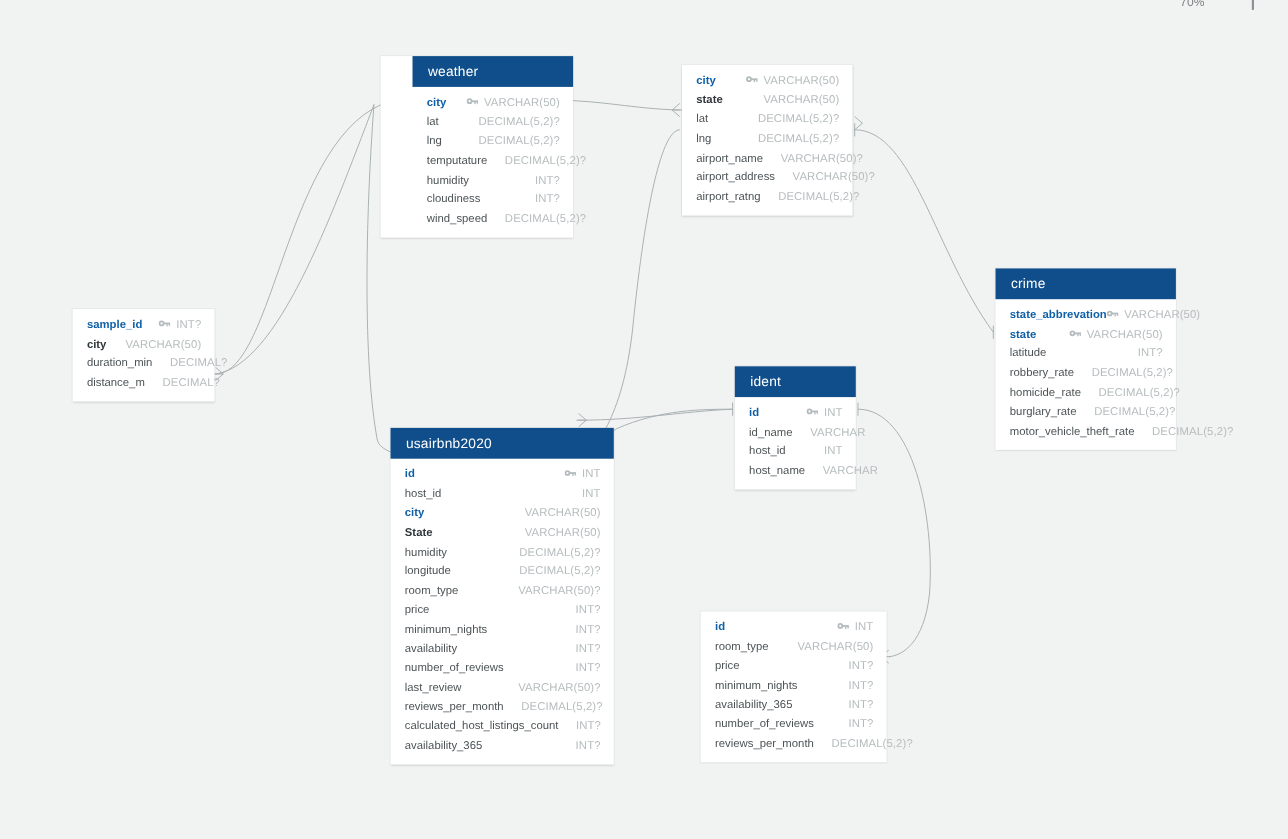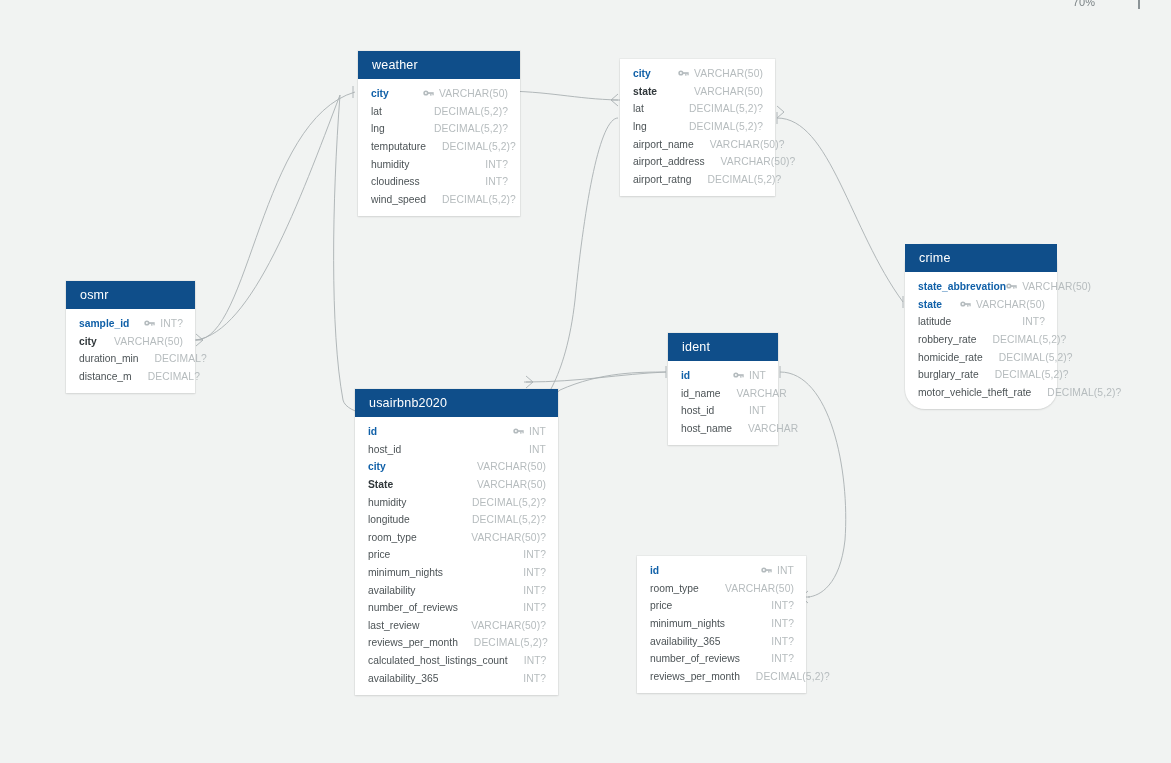--- a/index.html
+++ b/index.html
@@ -94,21 +94,21 @@
       <path d="M533,382 L524,382"></path>
       <path d="M526,429 L533,435 L526,441"></path>
       <path d="M533,435 L524,435"></path>
       <path d="M808,591 L801,597 L808,603"></path>
       <path d="M801,597 L810,597"></path>
       <path d="M777,106 L784,112 L777,118"></path>
     </g>
   </svg>
 
   <div id="tables-layer">
-  <div class="table" style="left: 358px; top: 51px; width: 162px;">
+  <div class="table" style="left: 346px; top: 51px; width: 146px; padding-left: 29px;">
     <div class="t-header">weather</div>
     <div class="t-body">
   <div class="row">
     <span class="col-name pk">city</span>
     <span class="spacer"></span>
     <span class="keyicon">
       <svg width="11" height="8" viewBox="0 0 11 8" xmlns="http://www.w3.org/2000/svg">
         <circle cx="2.9" cy="4" r="2.6" fill="#a8b0b3"></circle>
         <circle cx="2.9" cy="4" r="1.0" fill="#ffffff"></circle>
         <rect x="4.6" y="3.2" width="6.1" height="1.7" fill="#a8b0b3"></rect>
@@ -313,21 +313,21 @@
         <rect x="4.6" y="3.2" width="6.1" height="1.7" fill="#a8b0b3"></rect>
         <rect x="7.2" y="4.7" width="1.3" height="2.0" fill="#a8b0b3"></rect>
         <rect x="9.4" y="4.7" width="1.3" height="1.6" fill="#a8b0b3"></rect>
       </svg>
     </span>
     <span class="col-type">DECIMAL(5,2)?</span>
   </div>
 </div>
   </div>
 
-  <div class="table" style="left: 905px; top: 244px; width: 152px; border-radius: 20px;">
+  <div class="table" style="left: 905px; top: 244px; width: 164px;">
     <div class="t-header">crime</div>
     <div class="t-body">
   <div class="row">
     <span class="col-name pk">state_abbrevation</span>
     <span class="spacer"></span>
     <span class="keyicon">
       <svg width="11" height="8" viewBox="0 0 11 8" xmlns="http://www.w3.org/2000/svg">
         <circle cx="2.9" cy="4" r="2.6" fill="#a8b0b3"></circle>
         <circle cx="2.9" cy="4" r="1.0" fill="#ffffff"></circle>
         <rect x="4.6" y="3.2" width="6.1" height="1.7" fill="#a8b0b3"></rect>
@@ -424,21 +424,20 @@
         <rect x="7.2" y="4.7" width="1.3" height="2.0" fill="#a8b0b3"></rect>
         <rect x="9.4" y="4.7" width="1.3" height="1.6" fill="#a8b0b3"></rect>
       </svg>
     </span>
     <span class="col-type">DECIMAL(5,2)?</span>
   </div>
 </div>
   </div>
 
   <div class="table" style="left: 66px; top: 281px; width: 129px;">
-    <div class="t-header">osmr</div>
     <div class="t-body">
   <div class="row">
     <span class="col-name pk">sample_id</span>
     <span class="spacer"></span>
     <span class="keyicon">
       <svg width="11" height="8" viewBox="0 0 11 8" xmlns="http://www.w3.org/2000/svg">
         <circle cx="2.9" cy="4" r="2.6" fill="#a8b0b3"></circle>
         <circle cx="2.9" cy="4" r="1.0" fill="#ffffff"></circle>
         <rect x="4.6" y="3.2" width="6.1" height="1.7" fill="#a8b0b3"></rect>
         <rect x="7.2" y="4.7" width="1.3" height="2.0" fill="#a8b0b3"></rect>

